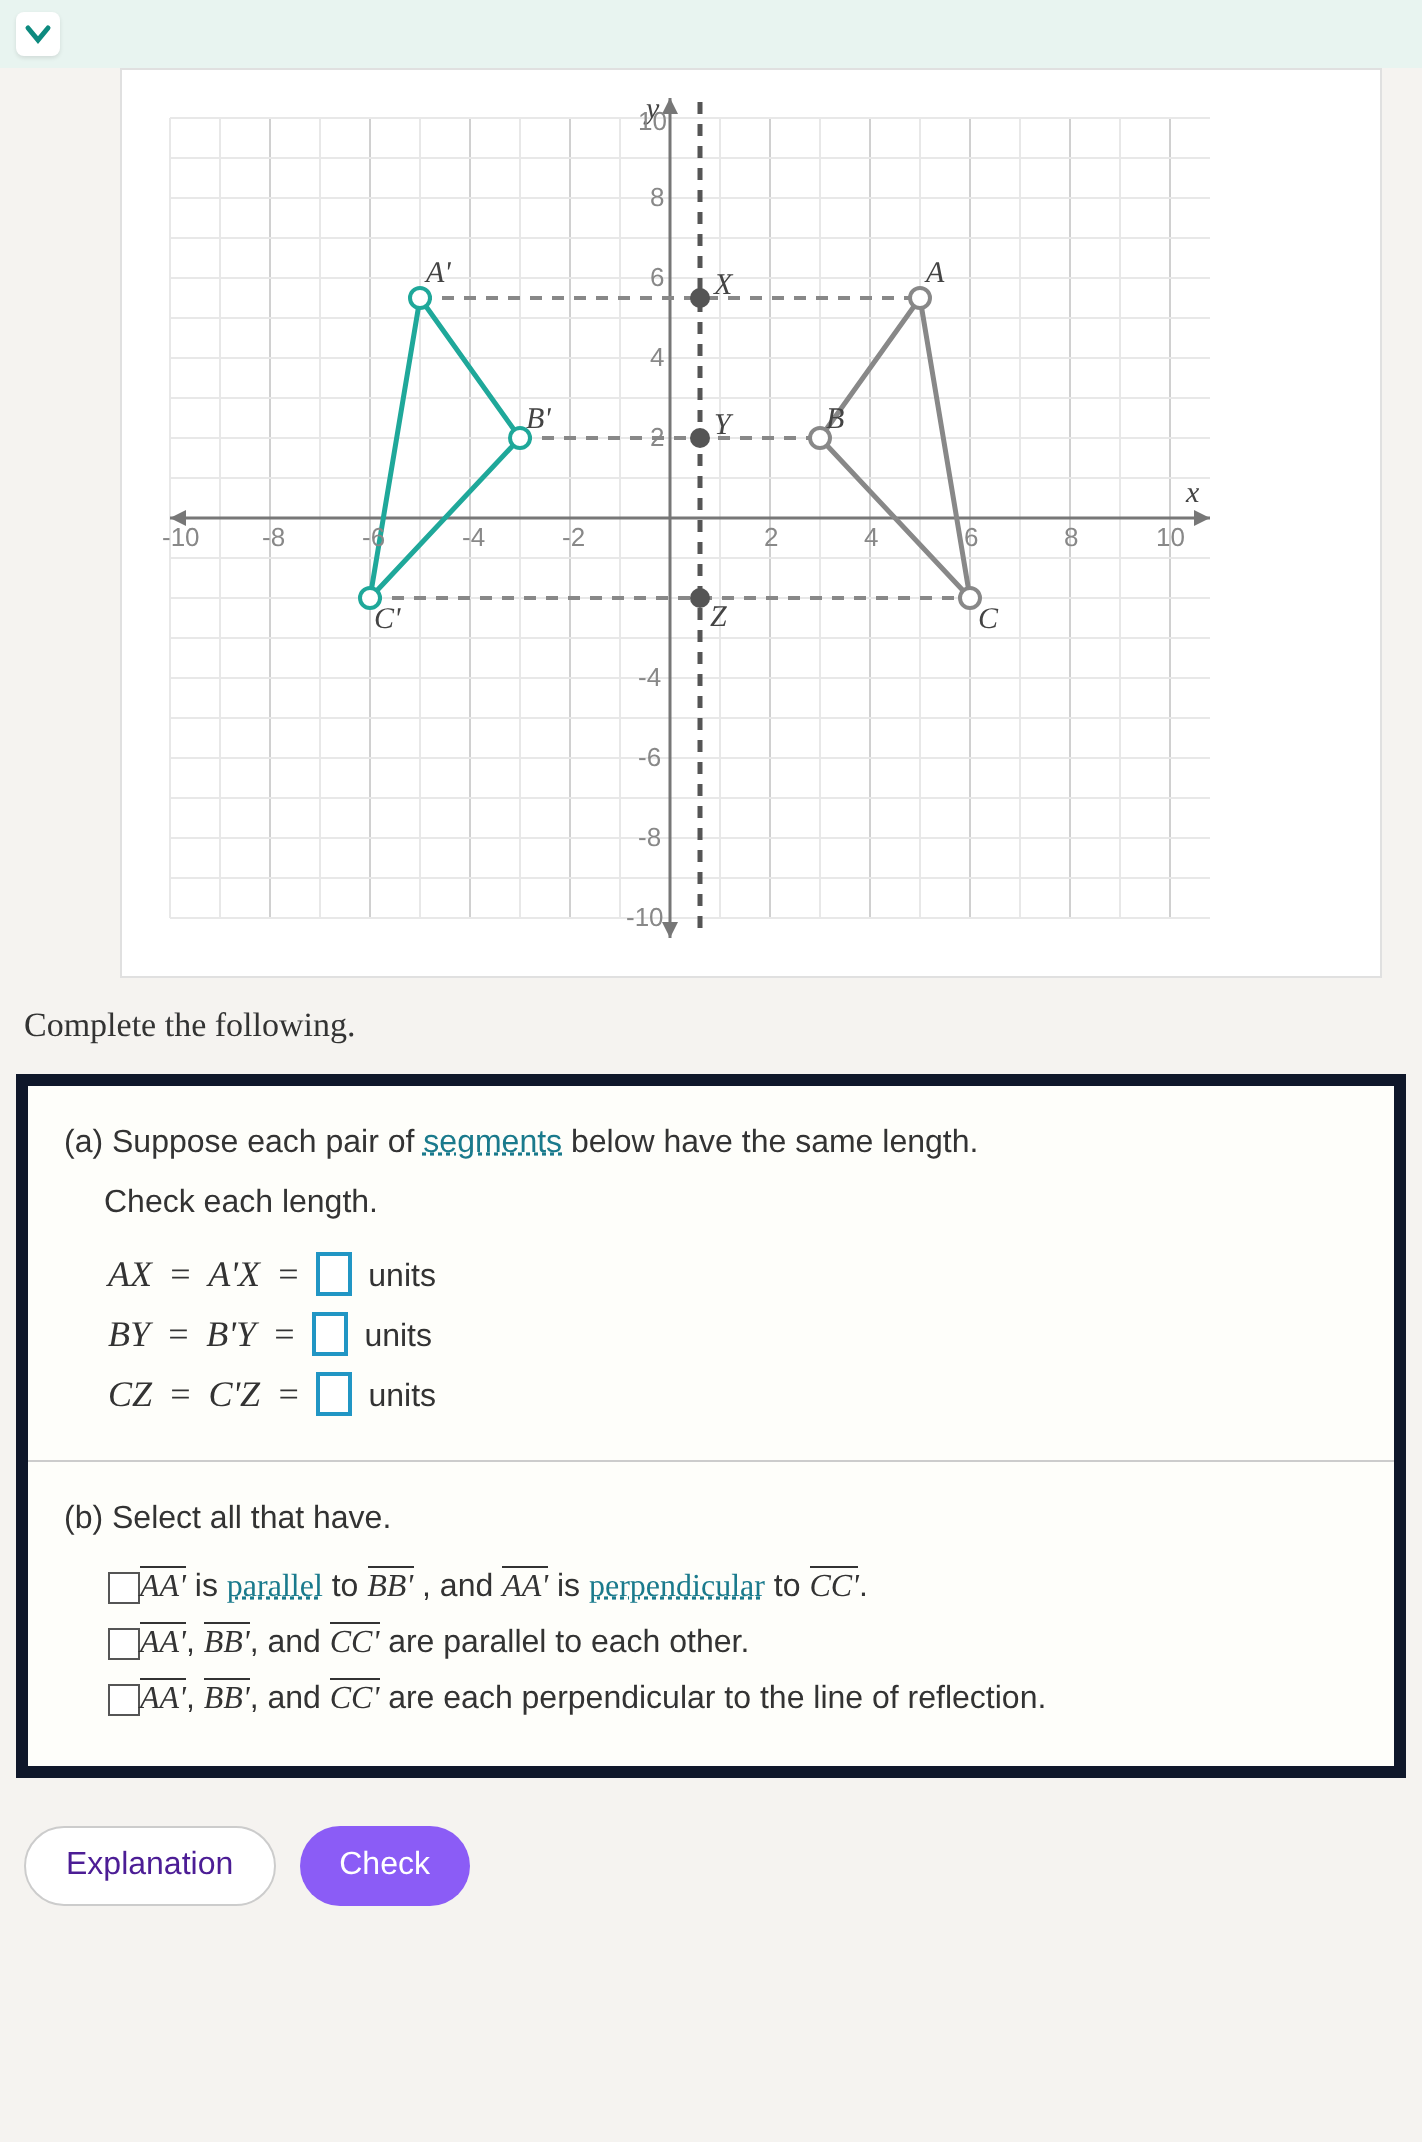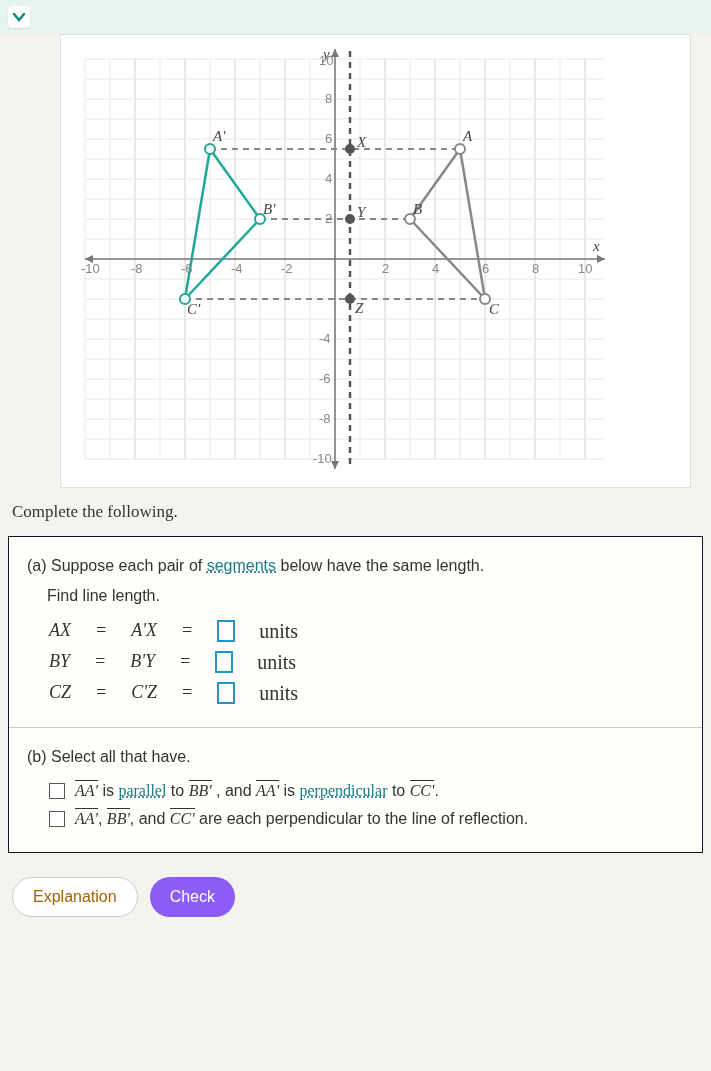--- a/index.html
+++ b/index.html
@@ -15,37 +15,37 @@
 .refl-line { stroke: #555; stroke-width: 2.5; stroke-dasharray: 6 5; }
 .dash-seg { stroke: #888; stroke-width: 2; stroke-dasharray: 6 5; }
 .shape-orig { stroke: #888; stroke-width: 2.5; fill: none; }
 .shape-prime { stroke: #1fa89a; stroke-width: 2.5; fill: none; }
 .pt { fill: #fff; stroke: #1fa89a; stroke-width: 2; }
 .pt-g { fill: #fff; stroke: #888; stroke-width: 2; }
 .pt-mid { fill: #555; }
 .glabel { font: italic 15px 'Times New Roman', serif; fill: #444; }
 .tick { font: 13px Arial; fill: #888; }
 .instr { margin: 14px 12px; font-size: 17px; color: #333; font-family: Liberation Serif, serif; }
-.qbox { margin: 10px 8px; border: 1px solid #0f172a; background: #fefefa; }
+.qbox { margin: 10px 8px; border: 6px solid #0f172a; background: #fefefa; }
 .qbox-row { padding: 14px 18px; border-bottom: 1px solid #ccc; }
 .qbox-row:last-child { border-bottom: none; }
 .qtext { font-size: 16px; line-height: 1.9; }
 .indent { padding-left: 20px; }
-.eq { font-family: 'Times New Roman', serif; font-size: 18px; font-style: italic; margin: 8px 0 8px 22px; display: flex; align-items: flex-start; gap: 24px; }
-.eq .rm { font-style: normal; font-family: Liberation Serif, serif; font-size: 20px; }
+.eq { font-family: 'Times New Roman', serif; font-size: 18px; font-style: italic; margin: 8px 0 8px 22px; display: flex; align-items: flex-end; gap: 8px; }
+.eq .rm { font-style: normal; font-family: Liberation Sans, sans-serif; font-size: 16px; }
 .inputbox { display: inline-block; width: 18px; height: 22px; border: 2px solid #2196c4; background: #fff; vertical-align: middle; }
 .link { color: #1a7a8c; text-decoration: underline dotted; }
-.chk-row { display: flex; align-items: center; gap: 10px; margin: 10px 0 10px 22px; font-size: 16px; font-family: 'Times New Roman', serif; }
+.chk-row { display: flex; align-items: center; margin: 10px 0 10px 22px; font-size: 16px; font-family: 'Times New Roman', serif; }
 .chk-row .txt { font-family: Arial; font-size: 16px; }
 .seg { position: relative; display: inline-block; font-style: italic; }
 .seg::before { content: ''; position: absolute; top: -2px; left: 0; right: 0; height: 1px; background: #333; }
 .chk { width: 16px; height: 16px; border: 1.5px solid #555; background: #fff; flex-shrink: 0; }
 .btn-row { padding: 14px 12px; display: flex; gap: 12px; background: #f5f3f0; }
 .btn { padding: 10px 20px; border-radius: 22px; font-size: 16px; font-weight: 500; cursor: pointer; border: none; }
-.btn-light { background: #fff; color: #a16207; border: 1px solid #ccc; }
+.btn-light { background: #fff; color: #4c1d95; border: 1px solid #ccc; }
 .btn-teal { background: #8b5cf6; color: #fff; }
 </style>
 </head>
 <body>
 
 <div class="top-bar">
   <div class="chevron">
     <svg width="14" height="14" viewBox="0 0 14 14">
         <path d="M2 4 L7 10 L12 4" stroke="#0d8a7f" stroke-width="2.5" fill="none" stroke-linecap="round"></path>
       </svg>
@@ -157,21 +157,21 @@
 </svg>
 </div>
 
 <div class="instr">Complete the following.</div>
 
 <div class="qbox">
   <div class="qbox-row">
     <div class="qtext">
       <span>(a) Suppose each pair of </span><span class="link">segments</span><span> below have the same length.</span>
     </div>
-    <div class="qtext indent">Find line length.</div>
+    <div class="qtext indent">Check each length.</div>
     <div class="eq">
       <span>AX</span>
         <span>=</span>
         <span>A'X</span>
         <span>=</span>
       <span class="inputbox"></span>
       <span class="rm">units</span>
     </div>
     <div class="eq">
       <span>BY</span>
@@ -194,20 +194,26 @@
     <div class="qtext">(b) Select all that have.</div>
     <div class="chk-row">
       <div class="chk"></div>
       <div>
         <span class="seg">AA'</span><span class="txt"> is </span><span class="link">parallel</span><span class="txt"> to </span><span class="seg">BB'</span><span class="txt"> , and </span><span class="seg">AA'</span><span class="txt"> is </span><span class="link">perpendicular</span><span class="txt"> to </span><span class="seg">CC'</span><span class="txt">.</span>
       </div>
     </div>
     <div class="chk-row">
       <div class="chk"></div>
       <div>
+        <span class="seg">AA'</span><span class="txt">, </span><span class="seg">BB'</span><span class="txt">, and </span><span class="seg">CC'</span><span class="txt"> are parallel to each other.</span>
+      </div>
+    </div>
+    <div class="chk-row">
+      <div class="chk"></div>
+      <div>
         <span class="seg">AA'</span><span class="txt">, </span><span class="seg">BB'</span><span class="txt">, and </span><span class="seg">CC'</span><span class="txt"> are each perpendicular to the line of reflection.</span>
       </div>
     </div>
   </div>
 </div>
 
 <div class="btn-row">
   <button class="btn btn-light">Explanation</button>
   <button class="btn btn-teal">Check</button>
 </div>

